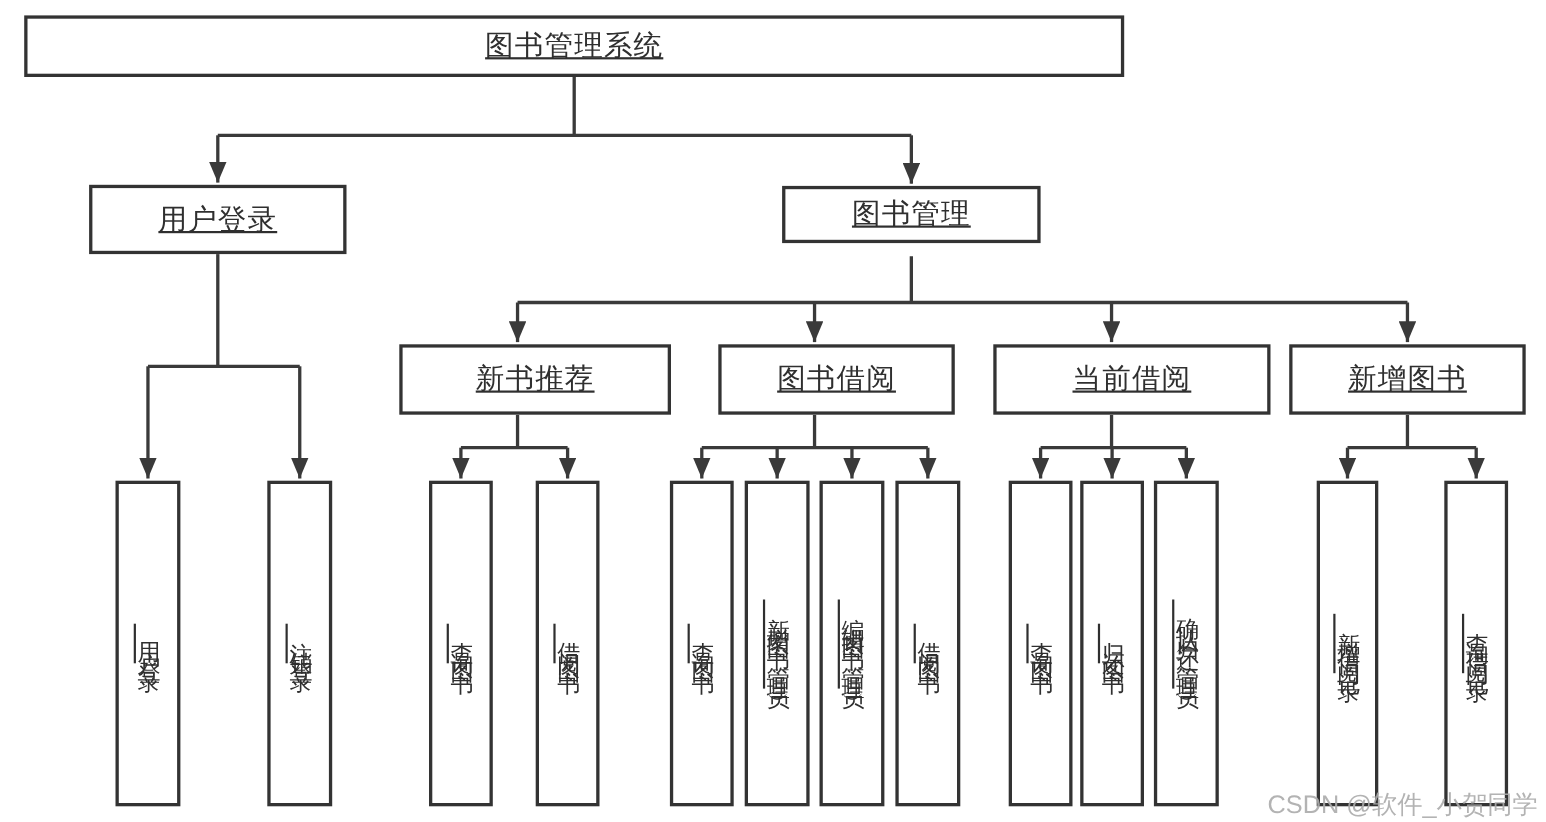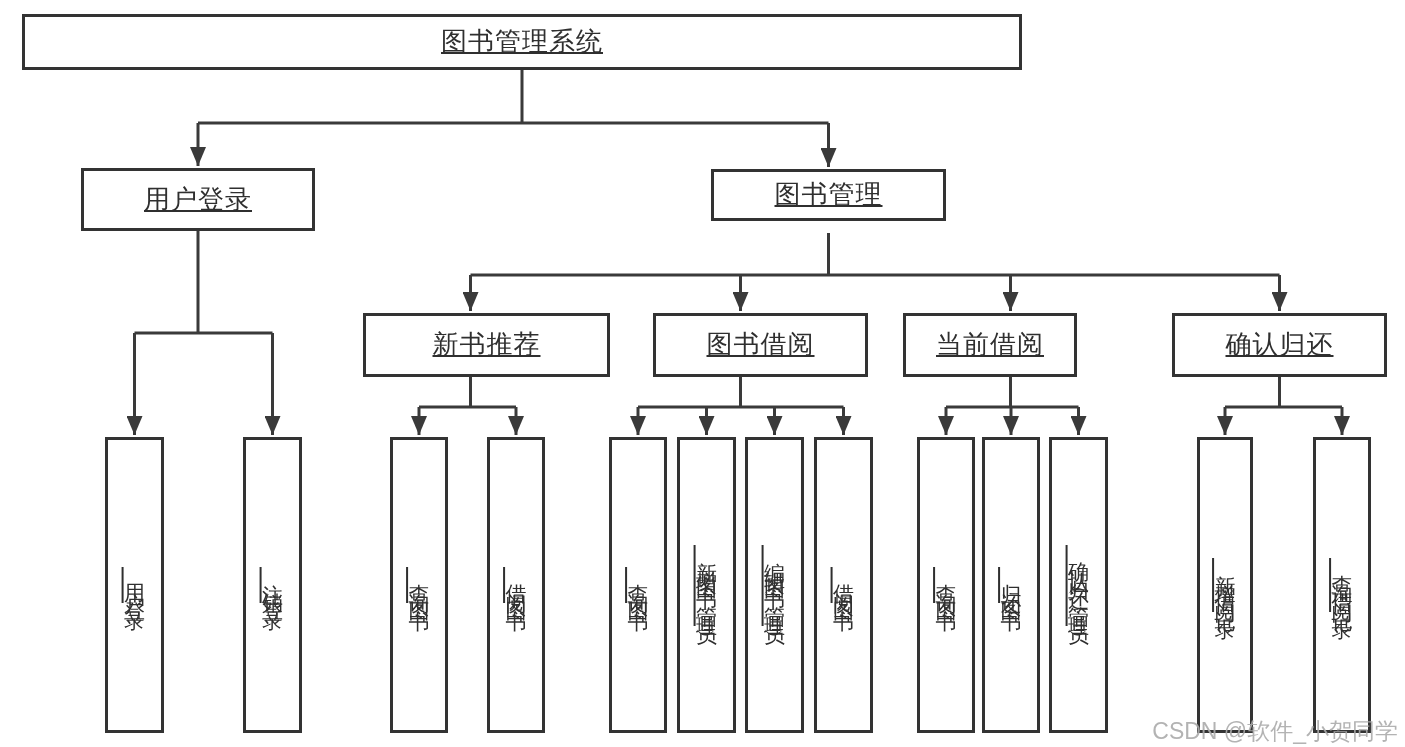--- a/index.html
+++ b/index.html
@@ -117,22 +117,22 @@
     </g>
   </svg>
 
   <div class="node h" style="left:22px; top:14px; width:1000px; height:56px;">图书管理系统</div>
 
   <div class="node h" style="left:81px; top:168px; width:234px; height:63px;">用户登录</div>
   <div class="node h" style="left:711px; top:169px; width:235px; height:52px;">图书管理</div>
 
   <div class="node h" style="left:363px; top:313px; width:247px; height:64px;">新书推荐</div>
   <div class="node h" style="left:633px; top:313px; width:215px; height:64px;margin-left:20px;">图书借阅</div>
-  <div class="node h" style="left:903px; top:313px; width:174px; height:64px;">当前借阅</div>
-  <div class="node h" style="left:1172px; top:313px; width:215px; height:64px;">确认归还</div>
+  <div class="node h" style="left:903px; top:313px; width:252px; height:64px;">当前借阅</div>
+  <div class="node h" style="left:1172px; top:313px; width:215px; height:64px;">新增图书</div>
 
   <div class="node v" style="left:105px; top:437px; width:59px; height:296px;">用户登录</div>
   <div class="node v" style="left:243px; top:437px; width:59px; height:296px;">注销登录</div>
 
   <div class="node v" style="left:390px; top:437px; width:58px; height:296px;">查询图书</div>
   <div class="node v" style="left:487px; top:437px; width:58px; height:296px;">借阅图书</div>
 
   <div class="node v" style="left:609px; top:437px; width:58px; height:296px;">查询图书</div>
   <div class="node v" style="left:677px; top:437px; width:59px; height:296px;">新增图书（管理员）</div>
   <div class="node v" style="left:745px; top:437px; width:59px; height:296px;">编辑图书（管理员）</div>

